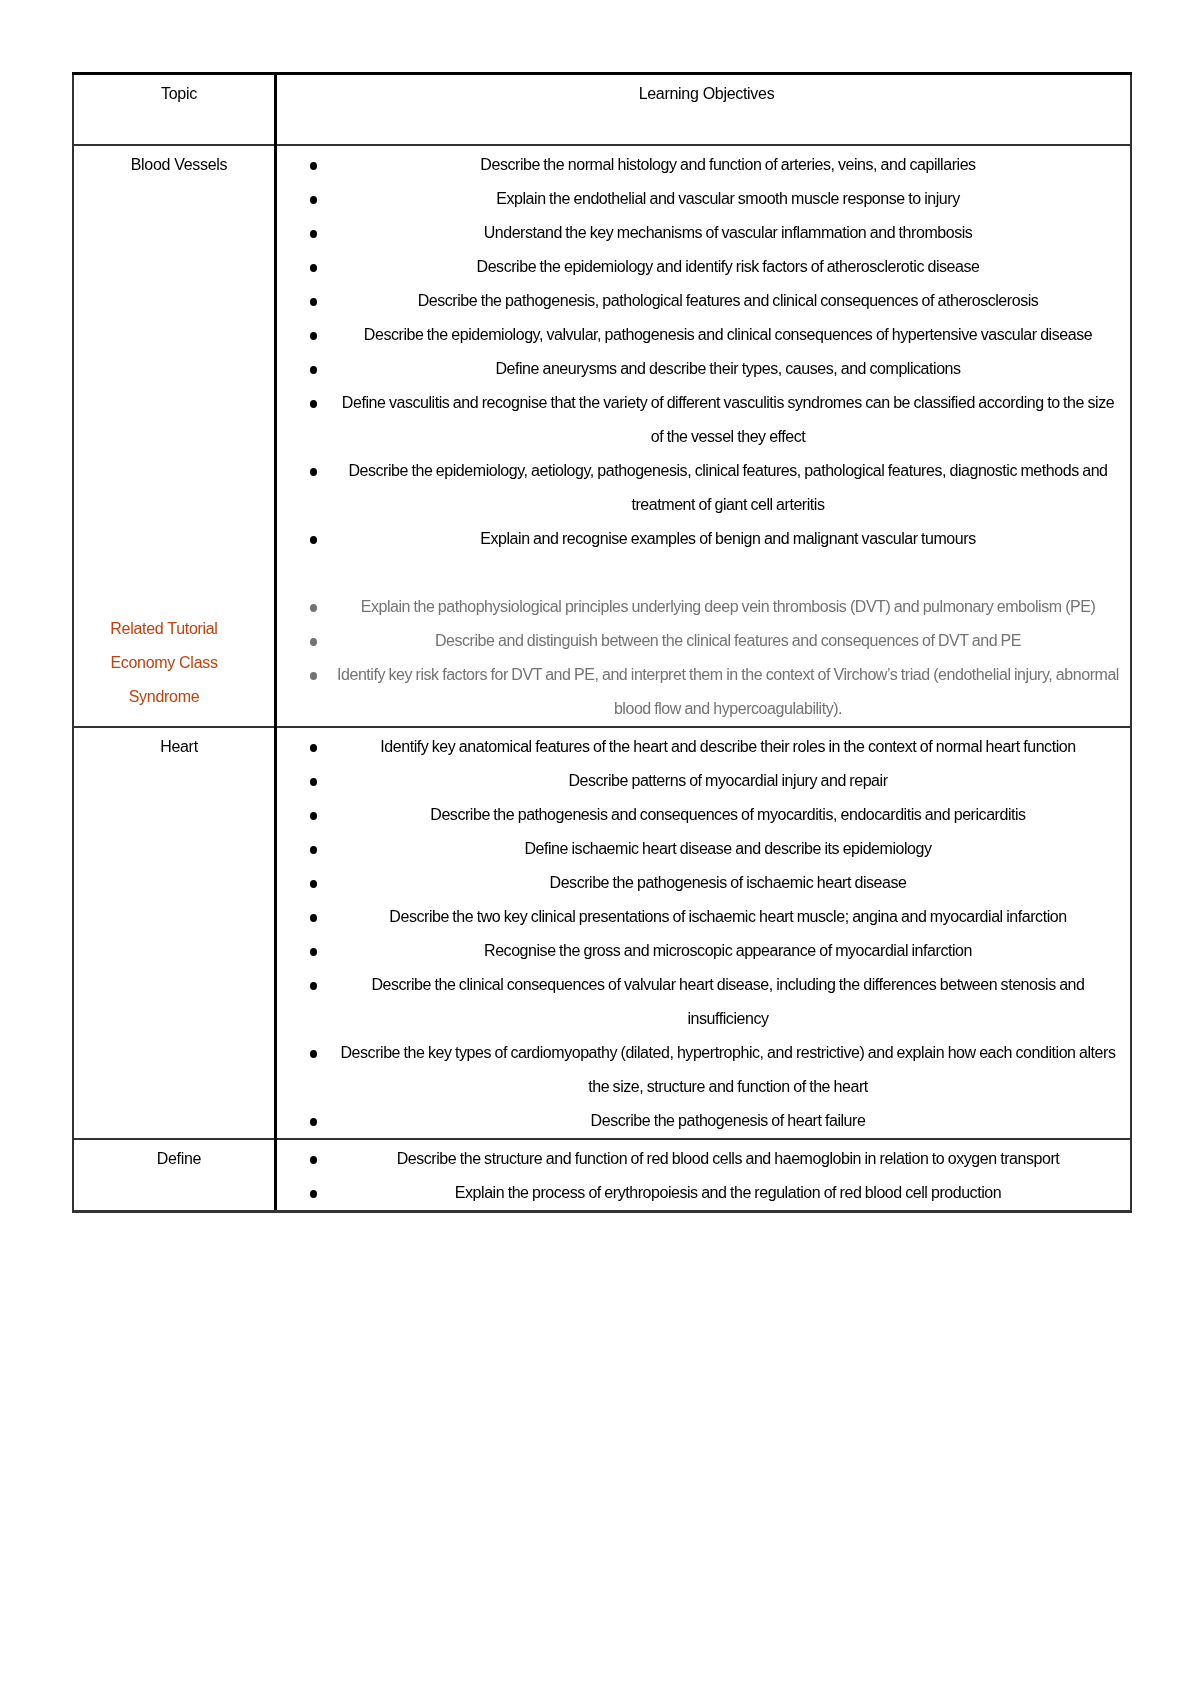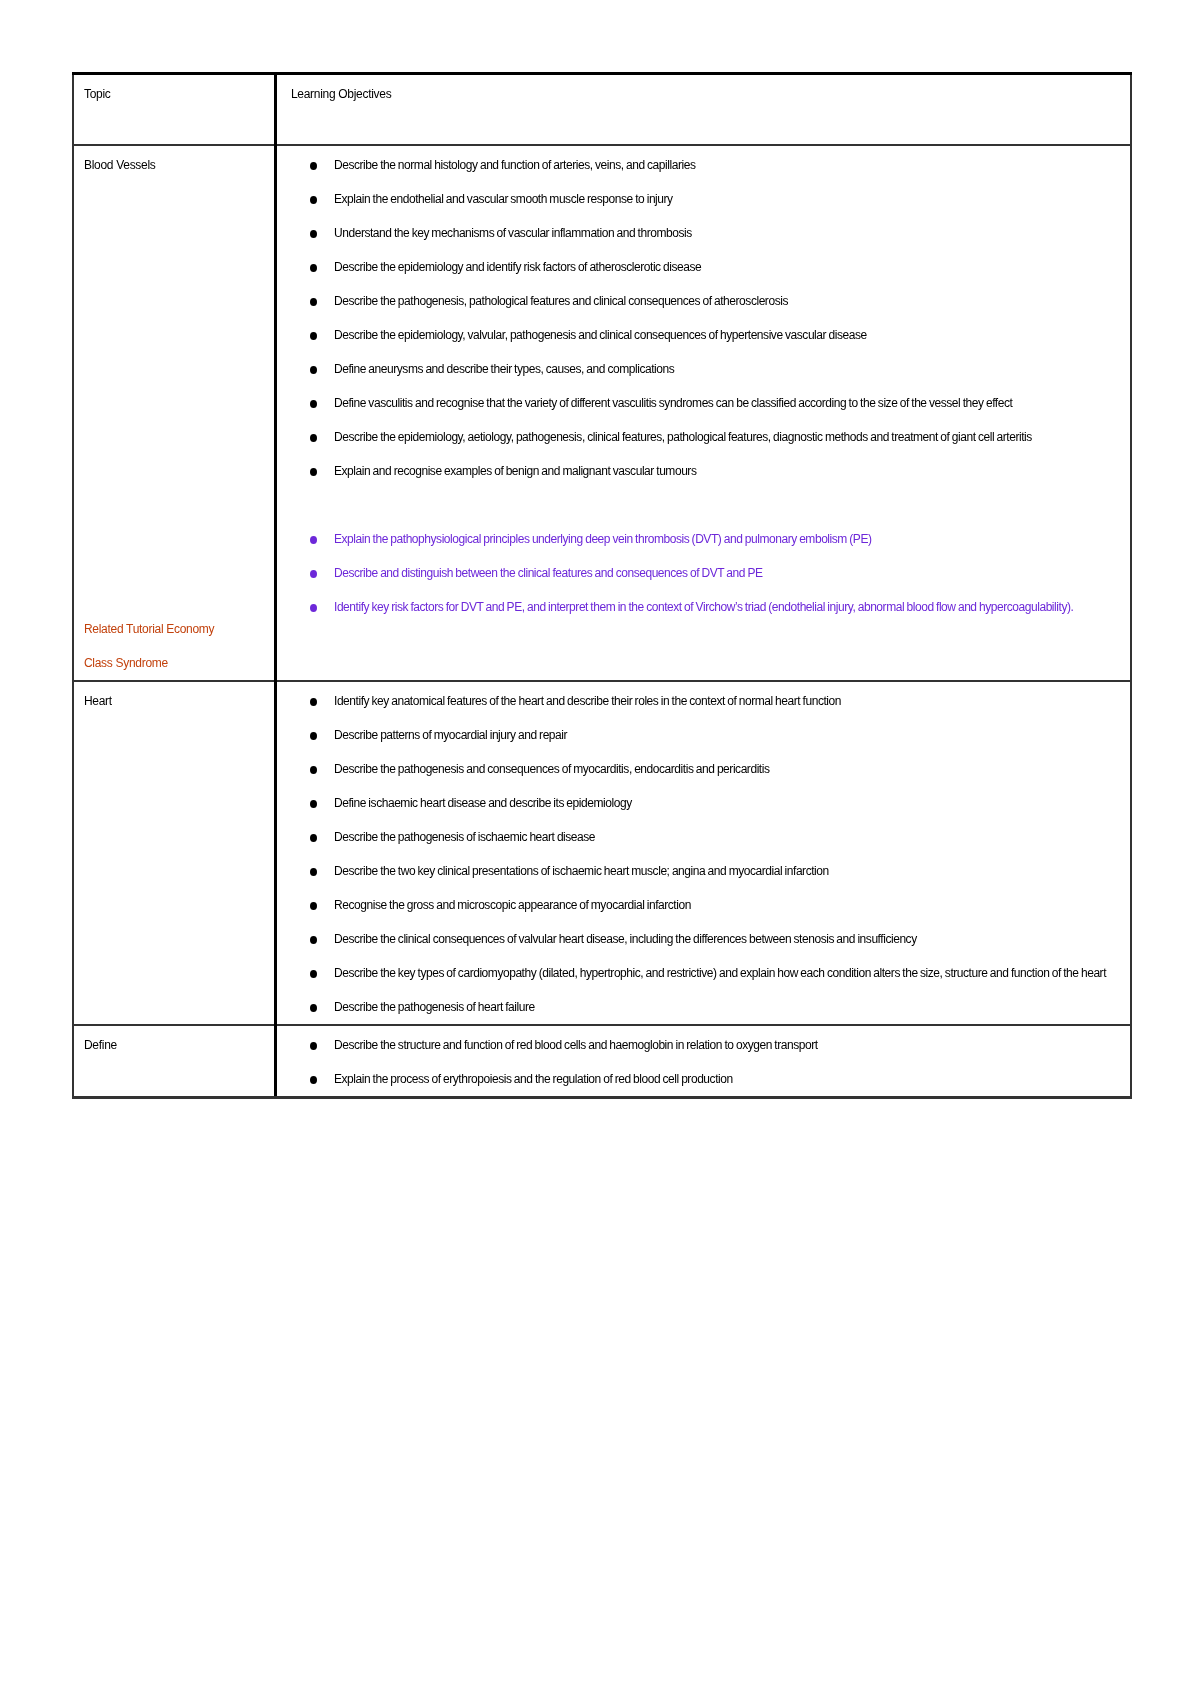--- a/index.html
+++ b/index.html
@@ -20,22 +20,23 @@
       width: 1200px; height: 1696px;
       background: #fff;
     }
     table.objectives {
       position: absolute;
       left: 72px;
       top: 72px;
       width: 1060px;
       border-collapse: collapse;
       table-layout: fixed;
-      font-size: 12px;
+      font-size: 16px;
       line-height: 34px;
+      text-align: center;
     }
     table.objectives td {
       vertical-align: top;
       border-top: 2px solid #333;
       border-bottom: 2px solid #333;
       padding: 0;
     }
     table.objectives tr:first-child td {
       border-top: 3px solid #000;
     }
@@ -68,21 +69,21 @@
     ul.obj-list li::before {
       content: "";
       position: absolute;
       left: 33px;
       top: 14px;
       width: 7px;
       height: 8px;
       border-radius: 50%;
       background: currentColor;
     }
-    ul.obj-list li.blue { color: #6d28d9; }
+    ul.obj-list li.blue { color: #737373; }
     ul.obj-list li.spacer { height: 34px; }
     ul.obj-list li.spacer::before { display: none; }
     .topic-blue { color: #c2410c; }
     .topic-block { display: block; }
     .related-block {
       display: block;
       margin-top: 430px;
       width: 160px;
     }
     .heading-text { letter-spacing: -0.3px; }

